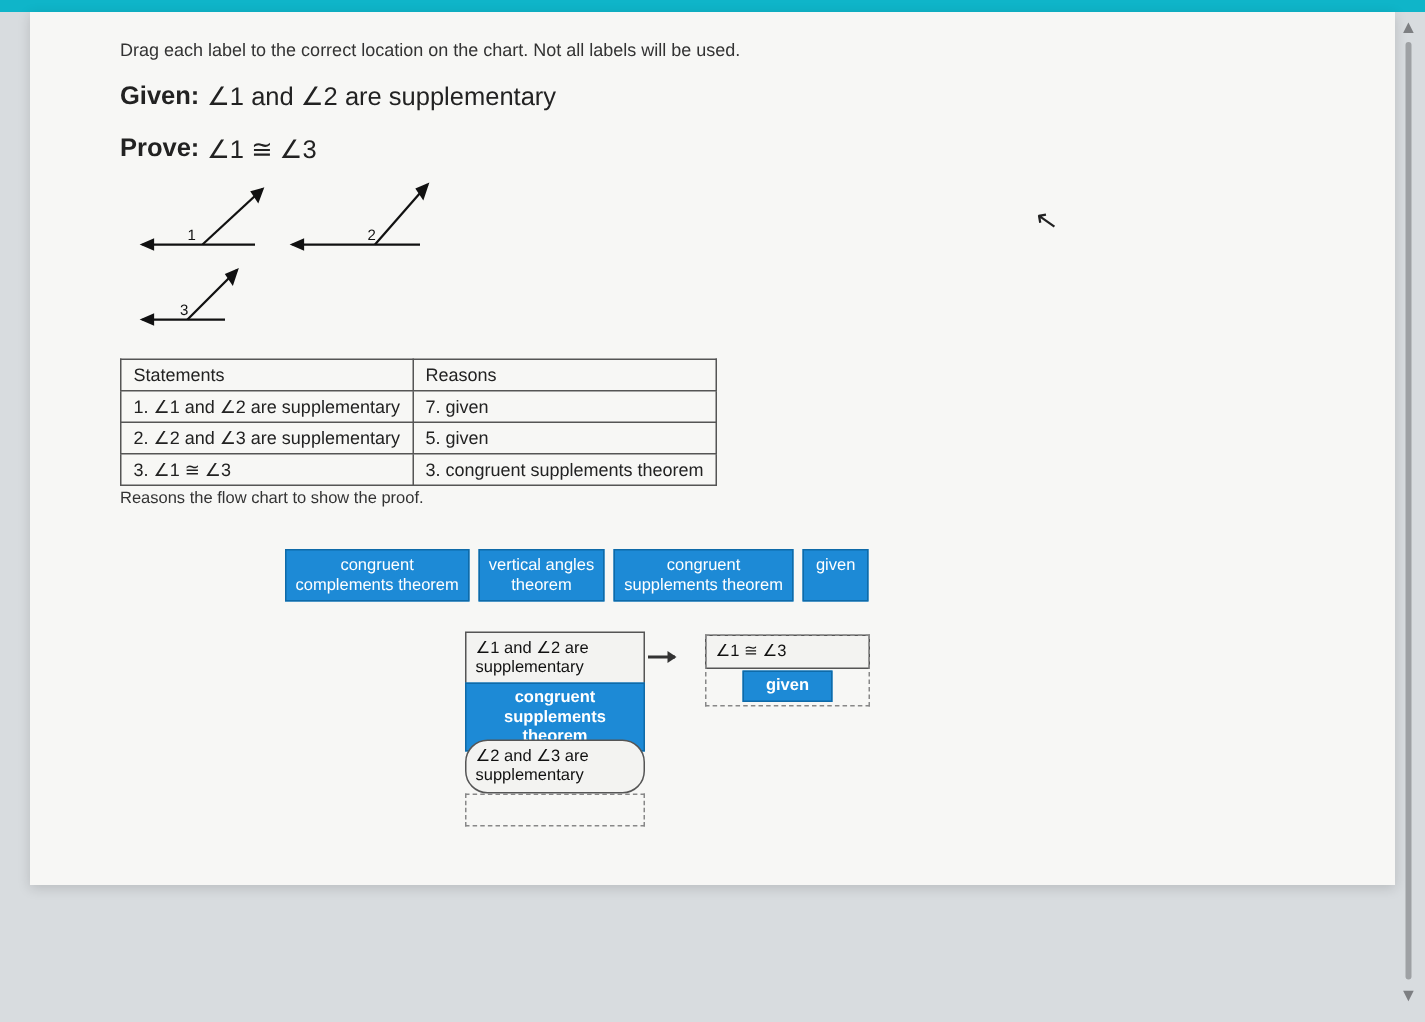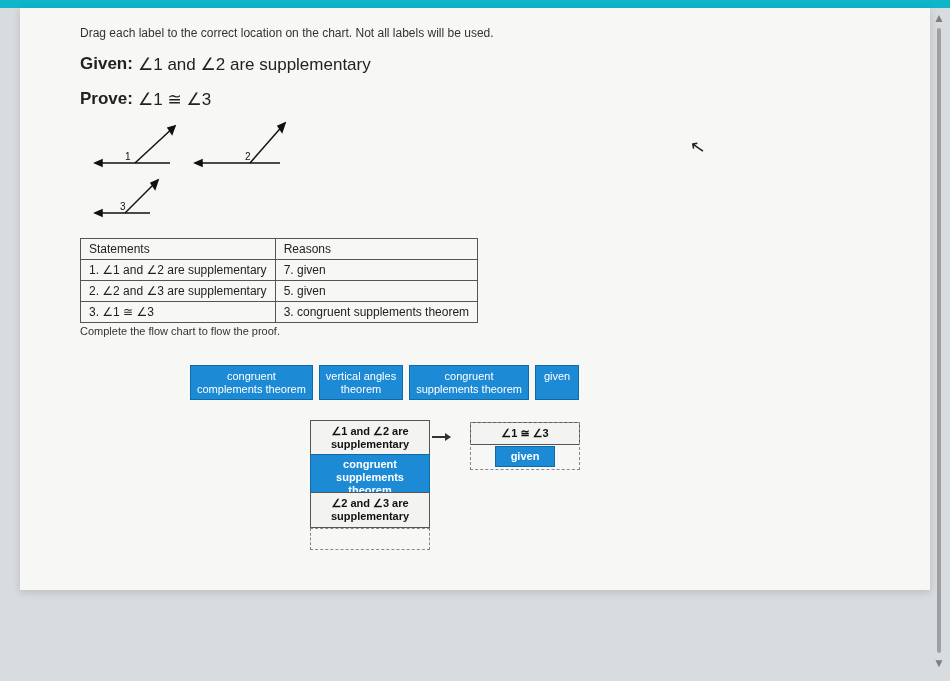--- a/index.html
+++ b/index.html
@@ -68,25 +68,24 @@
     position: relative;
     margin-top: 20px;
     margin-left: 230px;
     height: 170px;
     font-size: 11px;
   }
   .box {
     position: absolute;
     border: 1px solid #555;
     background: #f3f3f1;
-    text-align: center;
     padding: 4px 6px;
     line-height: 1.15;
     color: #111;
-    font-weight: bold;
+    font-weight: normal;
   }
   .slot {
     position: absolute;
     border: 1px dashed #888;
     background: transparent;
   }
   .bluebox {
     position: absolute;
     background: #1d8ad6;
     color: #fff;
@@ -190,33 +189,33 @@
     <tr>
       <td>2. ∠2 and ∠3 are supplementary</td>
       <td>5. given</td>
     </tr>
     <tr>
       <td>3. ∠1 ≅ ∠3</td>
       <td>3. congruent supplements theorem</td>
     </tr>
   </tbody>
     </table>
-  <div class="caption">Complete the flow chart to flow the proof.</div>
+  <div class="caption">Reasons the flow chart to show the proof.</div>
 
   <div class="labels-row">
     <div class="tag">congruent<br>complements theorem</div>
     <div class="tag">vertical angles<br>theorem</div>
     <div class="tag">congruent<br>supplements theorem</div>
     <div class="tag sm">given</div>
   </div>
 
   <div class="flow">
     <div class="box" style="left:0; top:0; width:120px;">∠1 and ∠2 are<br>supplementary</div>
     <div class="bluebox" style="left:0; top:34px; width:120px;">congruent<br>supplements theorem</div>
-    <div class="box" style="left:0; top:72px; width:120px;">∠2 and ∠3 are<br>supplementary</div>
+    <div class="box" style="left:0; top:72px; width:120px;border-radius:15px;">∠2 and ∠3 are<br>supplementary</div>
     <div class="slot" style="left:0; top:108px; width:120px; height:22px;"></div>
 
     <div class="arrow-r" style="left:122px; top:16px;"></div>
 
     <div class="box" style="left:160px; top:2px; width:110px;">∠1 ≅ ∠3</div>
     <div class="bluebox" style="left:185px; top:26px; width:60px;">given</div>
     <div class="slot" style="left:160px; top:2px; width:110px; height:48px; border-style:dashed;"></div>
   </div>
 
   <div class="cursor">↖</div>

